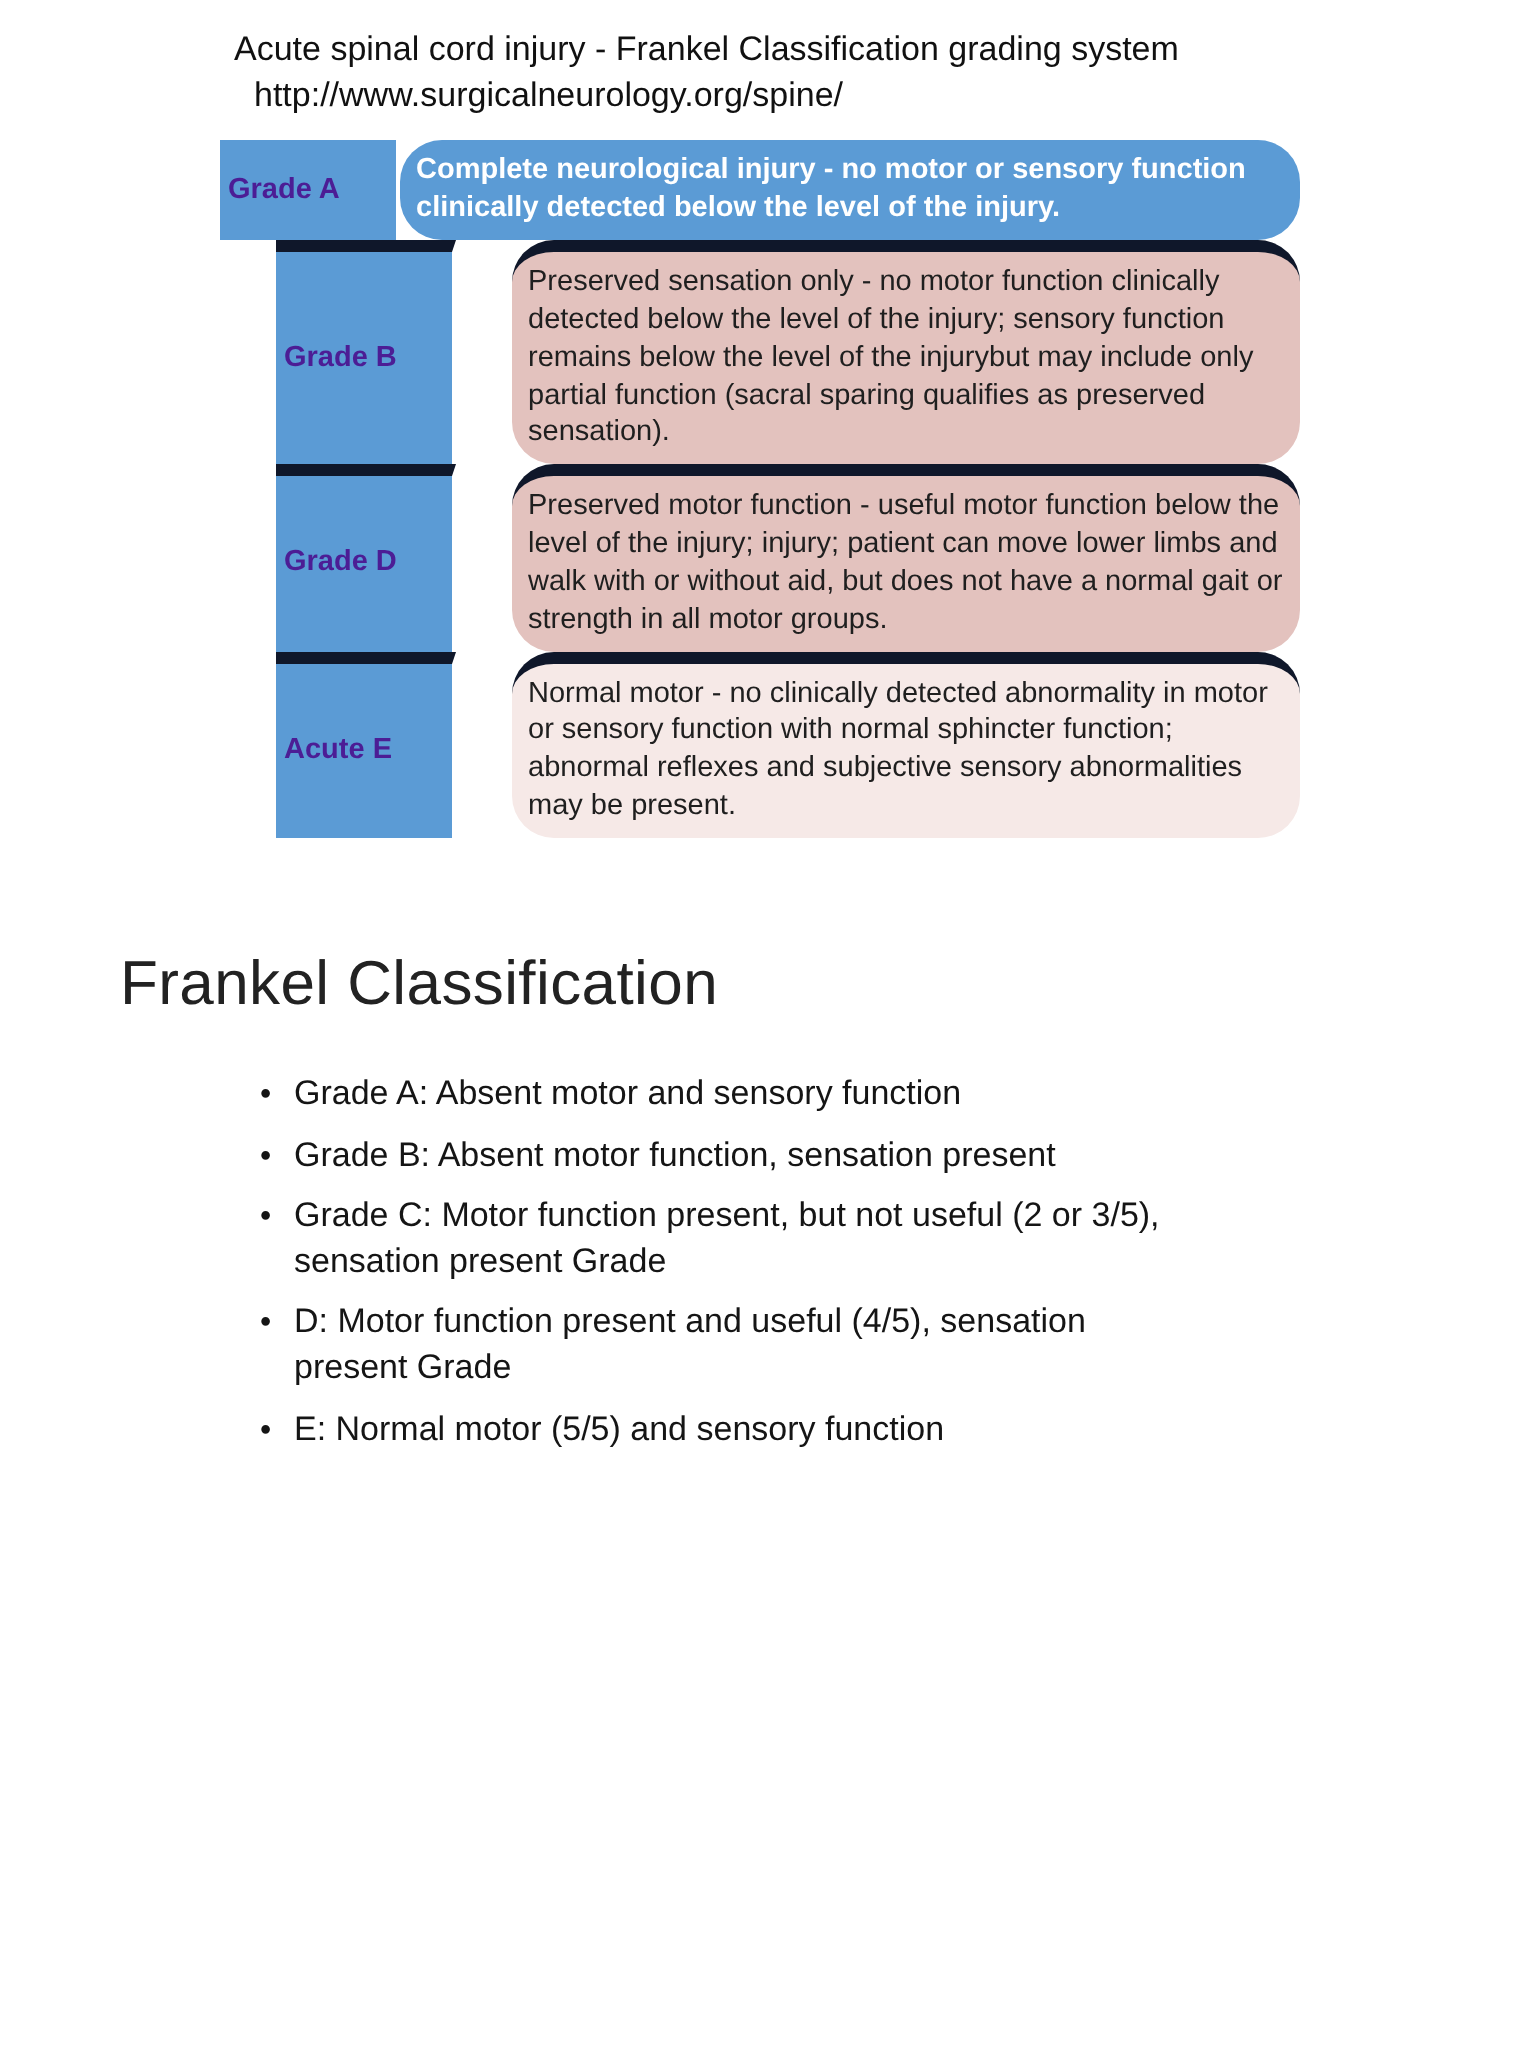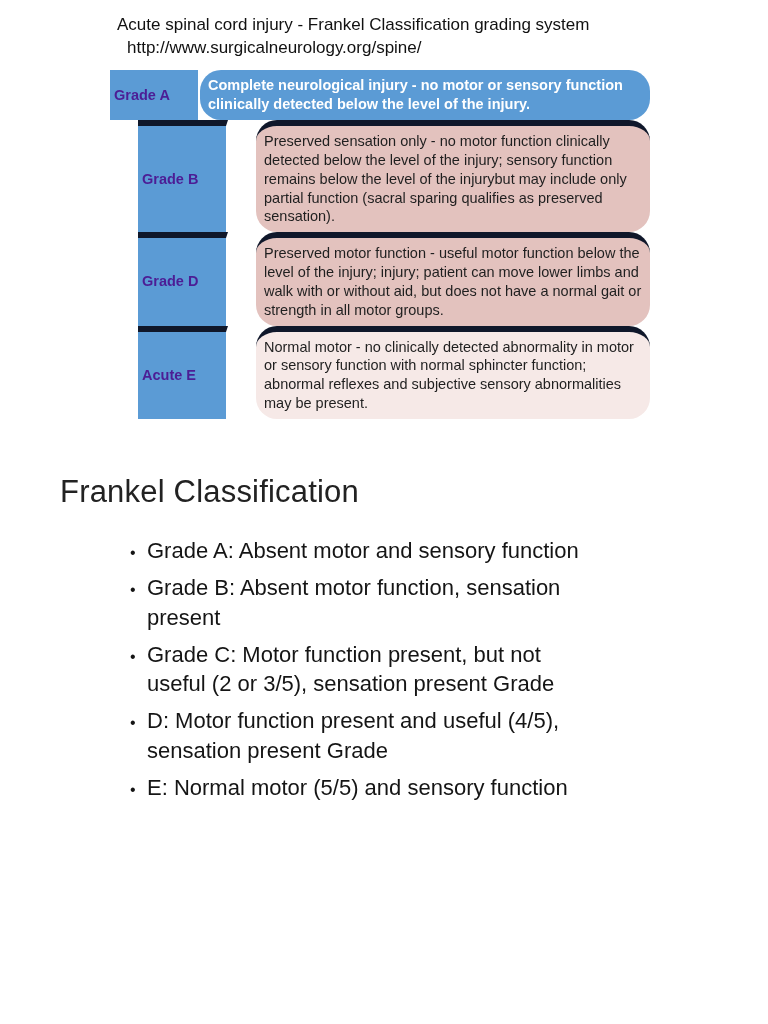--- a/index.html
+++ b/index.html
@@ -82,21 +82,21 @@
     letter-spacing: 0.2px;
   }
 
   
   .bullet-list {
     position: absolute;
     left: 130px;
     top: 536px;
     width: 468px;
     list-style: none;
-    font-size: 22px;
+    font-size: 17px;
     line-height: 1.33;
     color: #151515;
   }
   .bullet-list li {
     position: relative;
     padding-left: 17px;
     margin-bottom: 8px;
   }
   .bullet-list .bullet-glyph {
     position: absolute;

